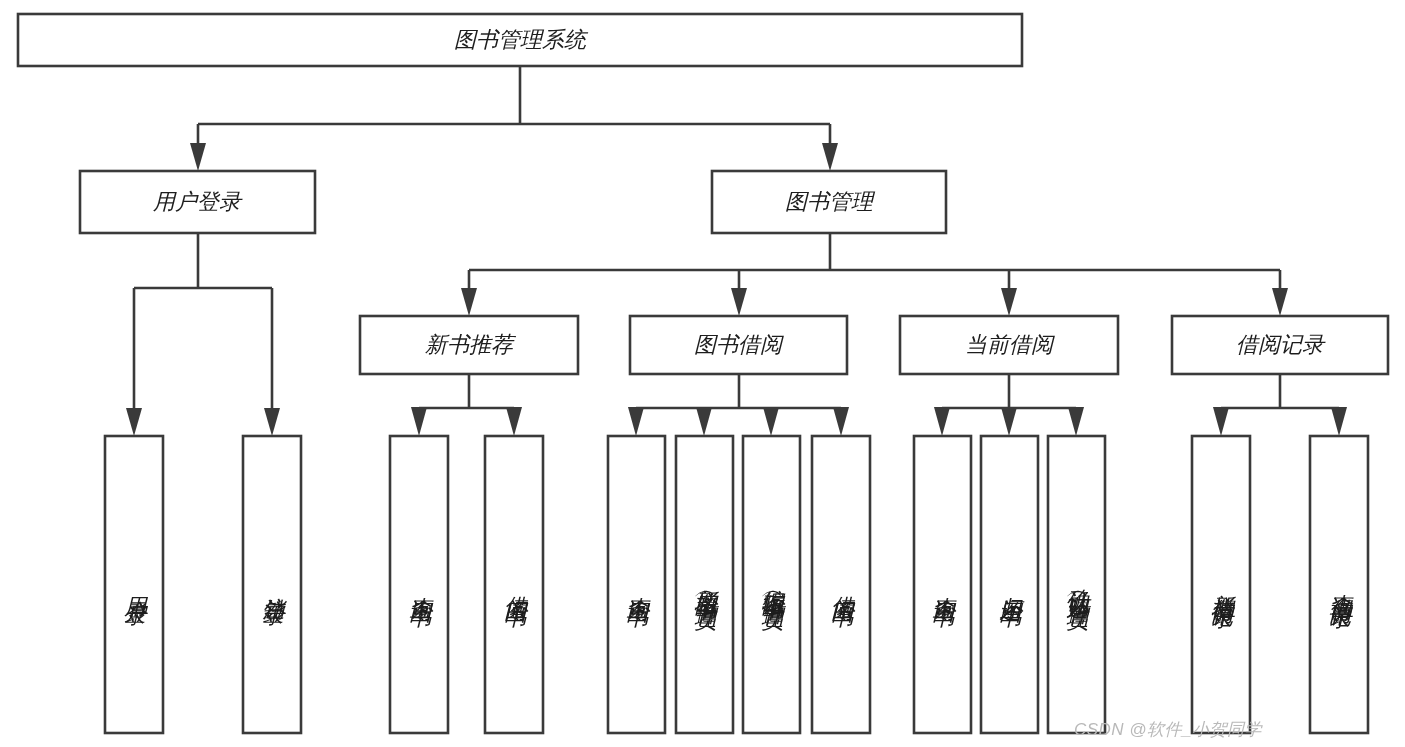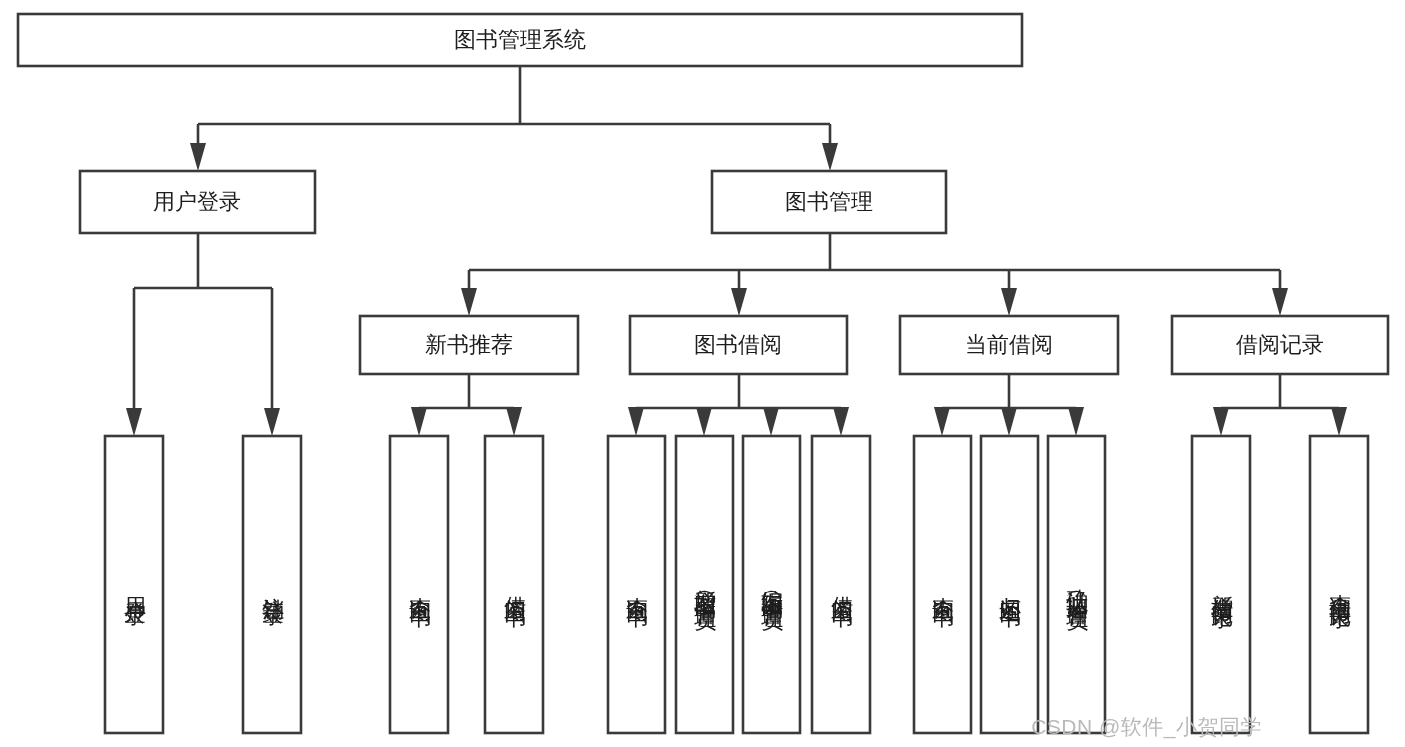--- a/index.html
+++ b/index.html
@@ -10,20 +10,21 @@
   body {
     width: 1405px;
     height: 747px;
     font-family: "Liberation Sans", "DejaVu Sans", sans-serif;
     overflow: hidden;
   }
   #diagram-root {
     position: relative;
     width: 1270px;
     height: 747px;
+    font-style: italic;
   }
   svg.diagram {
     position: absolute;
     top: 0;
     left: 0;
     width: 1405px;
     height: 747px;
   }
   .node-rect {
     fill: #ffffff;
@@ -55,21 +56,21 @@
     dominant-baseline: middle;
     writing-mode: vertical-rl;
     text-orientation: upright;
     letter-spacing: 3px;
   }
   .watermark-text {
     position: absolute;
     right: 8px;
     bottom: 6px;
     font-family: "Liberation Sans", "DejaVu Sans", sans-serif;
-    font-size: 21px;
+    font-size: 17px;
     color: #b9b9b9;
     white-space: nowrap;
     letter-spacing: 0.5px;
   }
 </style>
 </head>
 <body>
 
 <div id="diagram-root">
 

